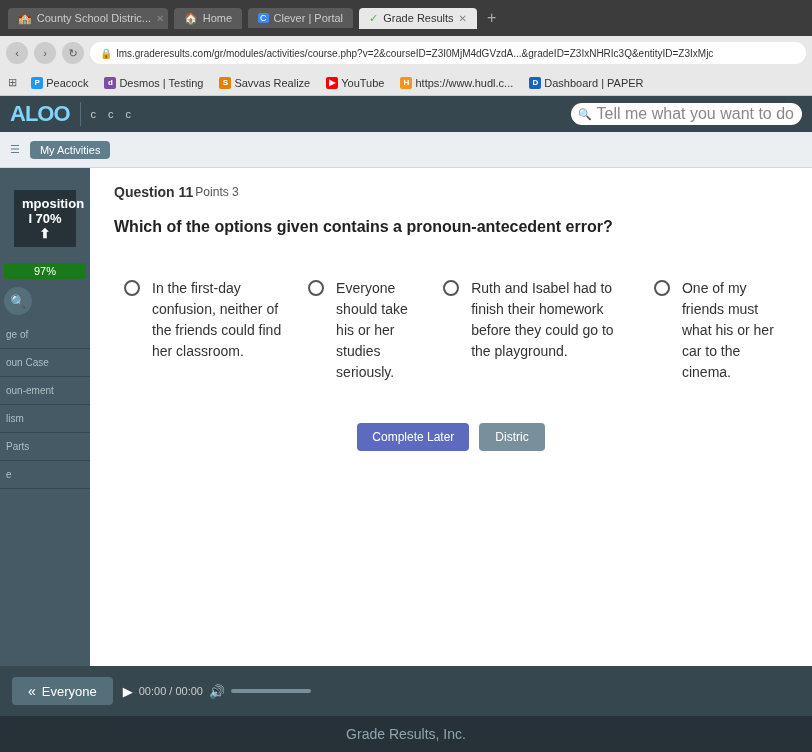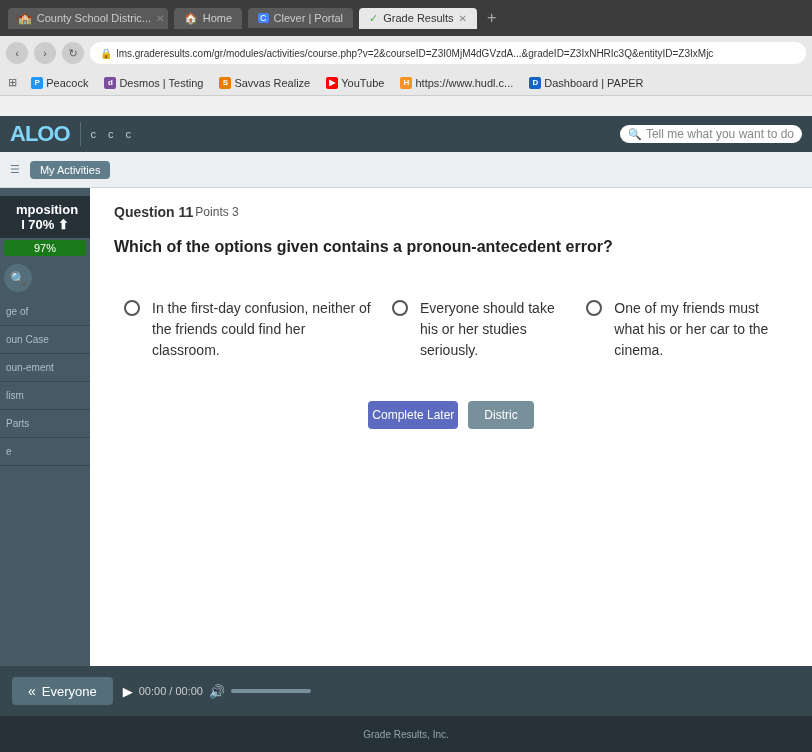--- a/index.html
+++ b/index.html
@@ -134,21 +134,20 @@
 
     
     .lms-nav {
       background: #37474f;
       height: 36px;
       display: flex;
       align-items: center;
       padding: 0 10px;
       gap: 10px;
       position: relative;
-      margin-top: 20px;
     }
     .lms-logo {
       font-size: 22px;
       font-weight: bold;
       color: white;
       letter-spacing: -1px;
     }
     .lms-logo span { color: #81d4fa; }
     .lms-nav-links {
       display: flex;
@@ -194,23 +193,23 @@
       display: flex;
       flex-direction: column;
       padding-top: 8px;
       flex-shrink: 0;
     }
     .sidebar-score {
       background: #263238;
       color: white;
       font-size: 13px;
       font-weight: bold;
-      padding: 6px 16px;
+      padding: 6px 8px;
       text-align: center;
-      margin: 0;
+      margin: 14px;
       border-radius: 0;
     }
     .sidebar-percent {
       background: #1a7a1a;
       color: white;
       font-size: 11px;
       padding: 2px 16px;
       text-align: center;
       margin: 2px 4px;
       border-radius: 3px;
@@ -344,21 +343,21 @@
     }
     .volume-icon {
       color: #ccc;
       font-size: 13px;
     }
     .btn-complete-later {
       background: #5c6bc0;
       color: white;
       border: none;
       border-radius: 4px;
-      padding: 7px 4px;
+      padding: 7px 15px;
       font-size: 12px;
       cursor: pointer;
     }
     .btn-submit {
       background: #78909c;
       color: white;
       border: none;
       border-radius: 4px;
       padding: 7px 16px;
       font-size: 12px;
@@ -369,21 +368,21 @@
     .footer {
       position: absolute;
       bottom: 0;
       left: 0;
       right: 0;
       height: 36px;
       background: #263238;
       display: flex;
       align-items: center;
       justify-content: center;
-      font-size: 10px;
+      font-size: 14px;
       color: #90a4ae;
     }
   </style>
 </head>
 <body>
 
 <div class="browser-chrome">
   <div class="tab">
     <span>🏫</span>
     <span>County School Distric...</span>
@@ -449,21 +448,21 @@
   </div>
   <div style="height:24px;width:1px;background:#546e7a;"></div>
   <div class="lms-nav-links">
     <span style="cursor:pointer;">c</span>
     <span style="cursor:pointer;">c</span>
     <span style="cursor:pointer;">c</span>
   </div>
   <div style="flex:1;"></div>
   <div class="lms-nav-search">
     <span>🔍</span>
-    <span style="font-size:12px;color:#888;">Tell me what you want to do</span>
+    <span style="font-size:16px;color:#888;">Tell me what you want to do</span>
   </div>
 </div>
 
 <div class="activity-bar">
   <span style="font-size:11px;color:#607d8b;">☰</span>
   <button class="my-activities-btn">My Activities</button>
 </div>
 
 <div class="main-layout">
 
@@ -493,20 +492,24 @@
       <div class="option-item">
         <div class="radio-circle"></div>
         <span class="option-text">In the first-day confusion, neither of the friends could find her classroom.</span>
       </div>
 
       <div class="option-item">
         <div class="radio-circle"></div>
         <span class="option-text">Everyone should take his or her studies seriously.</span>
       </div>
 
+      <div class="option-item">
+        <div class="radio-circle"></div>
+        <span class="option-text">Ruth and Isabel had to finish their homework before they could go to the playground.</span>
+      </div>
 
       <div class="option-item">
         <div class="radio-circle"></div>
         <span class="option-text">One of my friends must what his or her car to the cinema.</span>
       </div>
 
     </div>
 
     <div style="display:flex;justify-content:center;gap:10px;margin-top:40px;">
       <button class="btn-complete-later">Complete Later</button>

